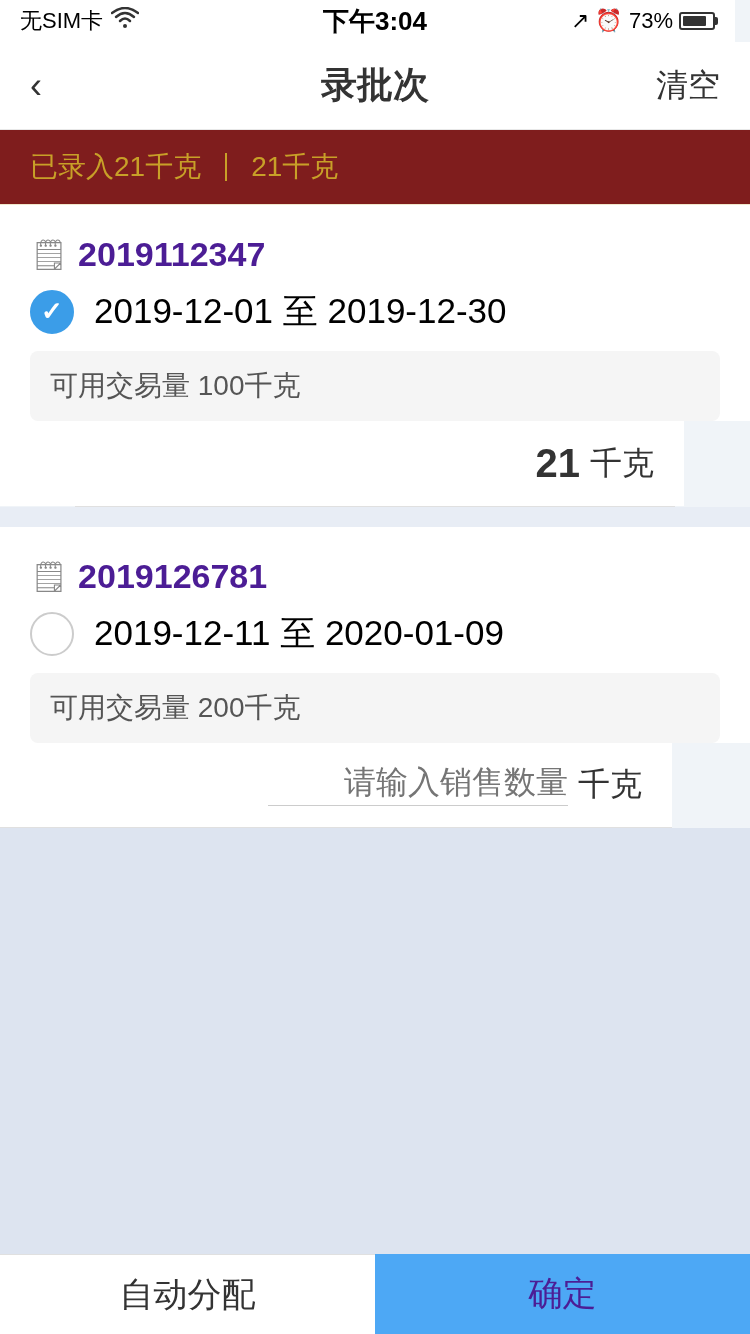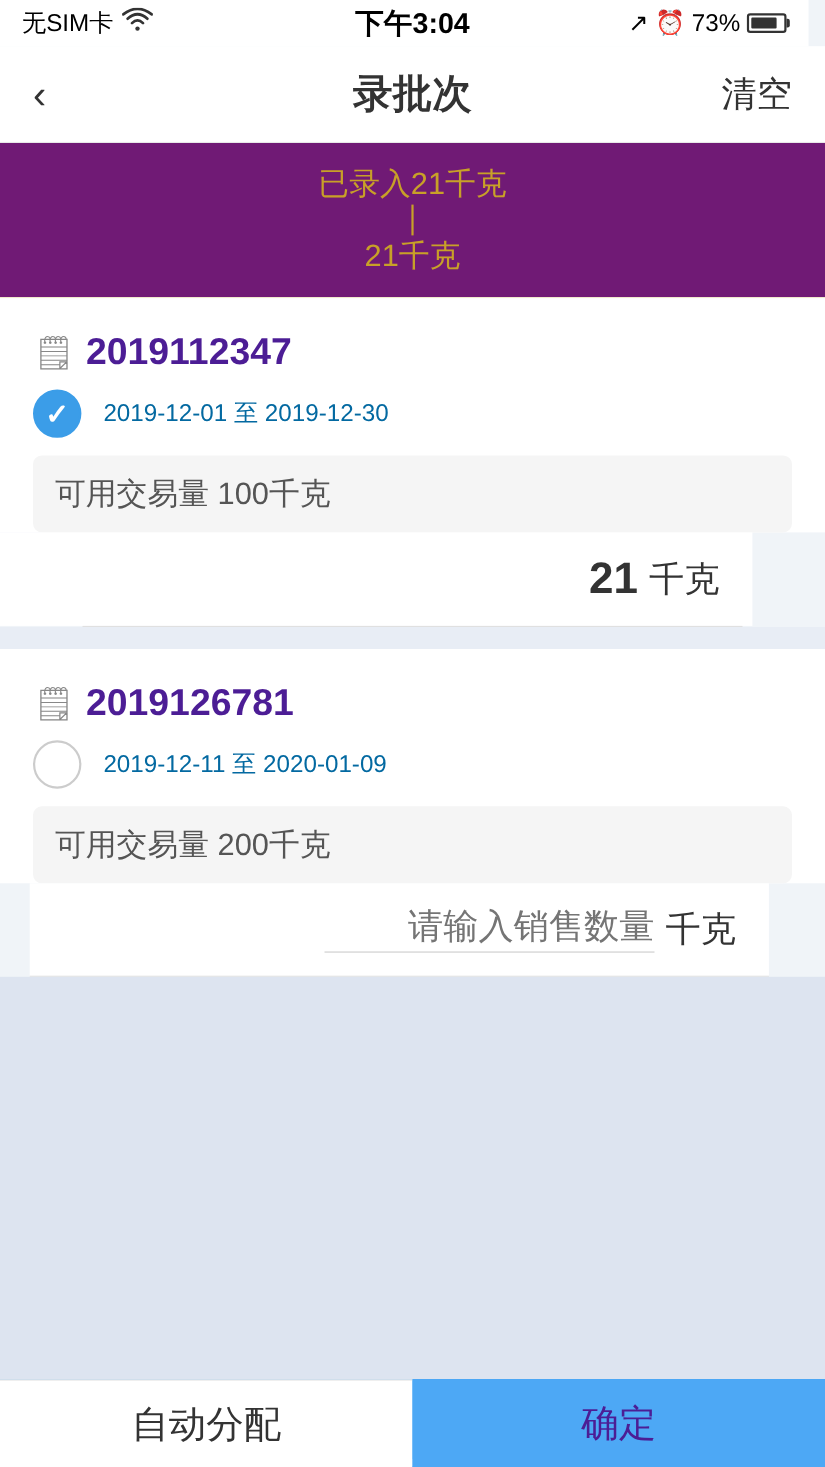--- a/index.html
+++ b/index.html
@@ -70,27 +70,26 @@
       transform: translateX(-50%);
     }
     .nav-action {
       font-size: 32px;
       color: #333;
     }
 
     
     .info-bar {
       width: 750px;
-      background: #701a75;
+      background: #7f1d1d;
       padding: 18px 30px;
       display: flex;
       align-items: center;
       gap: 0;
       border-bottom: 1px solid #f0e8cc;
-      flex-direction: column;
     }
     .info-bar-item {
       font-size: 28px;
       color: #c8a028;
       font-weight: 500;
     }
     .info-bar-divider {
       width: 2px;
       height: 28px;
       background: #c8a028;
@@ -142,22 +141,22 @@
       align-items: center;
       justify-content: center;
     }
     .radio-circle.checked::after {
       content: '✓';
       color: #fff;
       font-size: 26px;
       font-weight: bold;
     }
     .batch-date {
-      font-size: 22px;
-      color: #0369a1;
+      font-size: 35px;
+      color: #000000;
     }
 
     .batch-avail {
       background: #f5f5f5;
       border-radius: 8px;
       padding: 16px 20px;
       font-size: 28px;
       color: #555;
       margin-bottom: 0;
     }
@@ -206,21 +205,20 @@
     
     .input-row {
       width: 672px;
       background: #fff;
       display: flex;
       align-items: center;
       justify-content: flex-end;
       padding: 20px 30px;
       gap: 10px;
       border-bottom: 1px solid #e0e0e0;
-      margin-left: 27px;
     }
     .input-unit {
       font-size: 32px;
       color: #333;
     }
     .qty-input2 {
       border: none;
       border-bottom: 1px solid #ccc;
       width: 300px;
       text-align: right;

